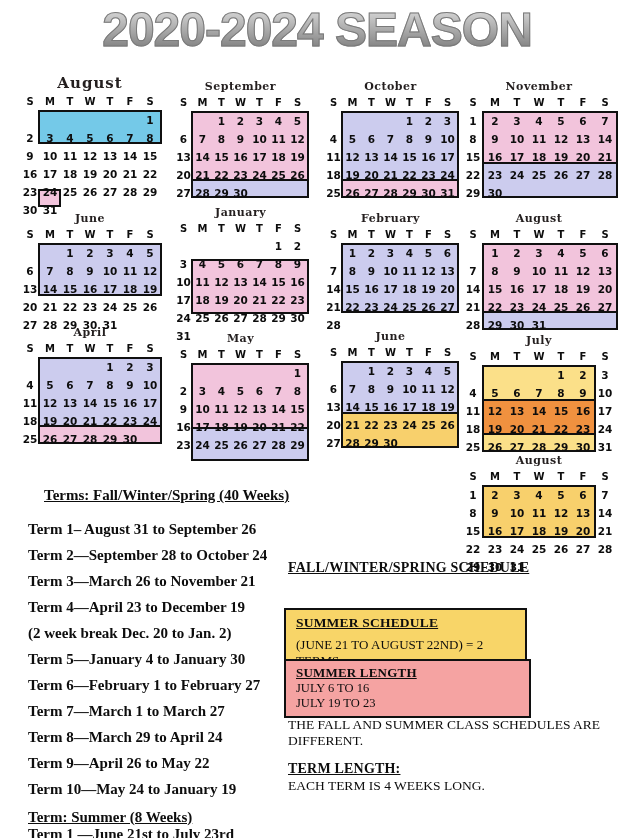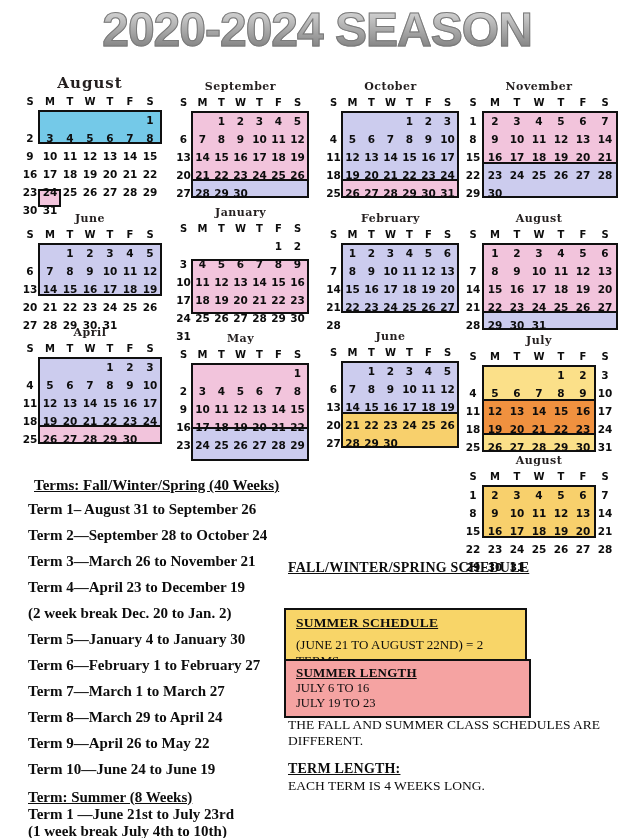--- a/index.html
+++ b/index.html
@@ -25,21 +25,21 @@
   .mrow{position:relative;z-index:2;white-space:nowrap;}
   .cell{display:inline-block;text-align:center;vertical-align:top;
         font-family:"DejaVu Sans","Liberation Sans",sans-serif;font-weight:bold;
         font-size:10.5px;color:#0d0d0d;}
   .dowcell{font-size:10px;height:16px;line-height:16px;}
   .block{position:absolute;z-index:1;border:2px solid #101010;box-sizing:border-box;}
 
   
   .terms{position:absolute;left:28px;top:470px;width:285px;
          font-family:"Liberation Serif",serif;font-weight:bold;font-size:15px;color:#0d0d0d;}
-  .terms .hdr{text-decoration:underline;margin:6px;line-height:18px;}
+  .terms .hdr{text-decoration:underline;margin:16px;line-height:18px;}
   .terms p{margin:0 0 7.5px 0;line-height:18.5px;}
   .terms p.tight{margin:0;line-height:17px;}
   .terms .hdr2{text-decoration:underline;margin:9px 0 0 0;line-height:18px;}
   .terms p.gap-top{margin-top:9px;}
 
   
   .rp{position:absolute;font-family:"Liberation Serif",serif;color:#0d0d0d;}
   .rp-hdr{font-weight:bold;text-decoration:underline;font-size:14px;letter-spacing:.2px;}
   .rp-line{font-size:13.5px;}
   .boxed{border:2.5px solid #101010;box-sizing:border-box;padding:5px 10px 7px 10px;}
@@ -230,21 +230,21 @@
       <p>Term 1– August 31 to September 26</p>
       <p>Term 2—September 28 to October 24</p>
       <p>Term 3—March 26 to November 21</p>
       <p>Term 4—April 23 to  December 19</p>
       <p>(2 week break Dec. 20 to  Jan. 2)</p>
       <p>Term 5—January 4 to January 30</p>
       <p>Term 6—February 1 to February 27</p>
       <p>Term 7—March 1 to March 27</p>
       <p>Term 8—March 29 to April 24</p>
       <p>Term 9—April 26  to May 22</p>
-      <p>Term 10—June 24 to  June 19</p>
+      <p>Term 10—May 24 to  January 19</p>
       <div class="hdr2">Term: Summer (8 Weeks)</div>
       <p class="tight">Term 1 —June 21st to July 23rd</p>
       <p class="tight">(1 week break July 4th to 10th)</p>
       <p class="gap-top">Term 2—July 26th to August  21st</p>
     </div>
 
   <div class="rp rp-hdr" style="left:288px;top:560px;">FALL/WINTER/SPRING  SCHEDULE</div>
 
   <div class="rp boxed" style="left:284px;top:608px;width:243px;background:#F8D568;">
     <div class="rp-hdr">SUMMER SCHEDULE</div>

